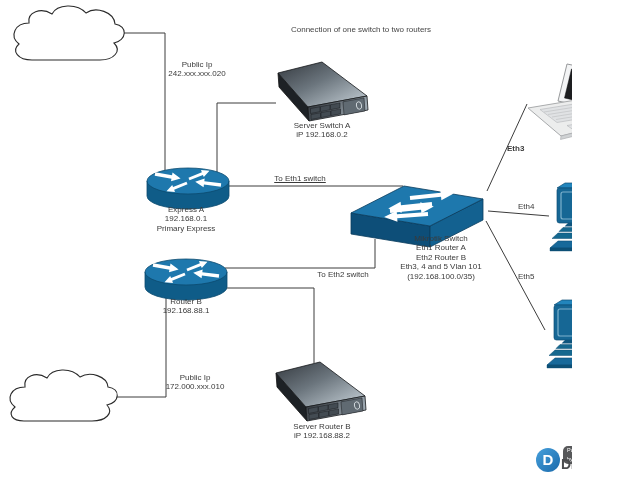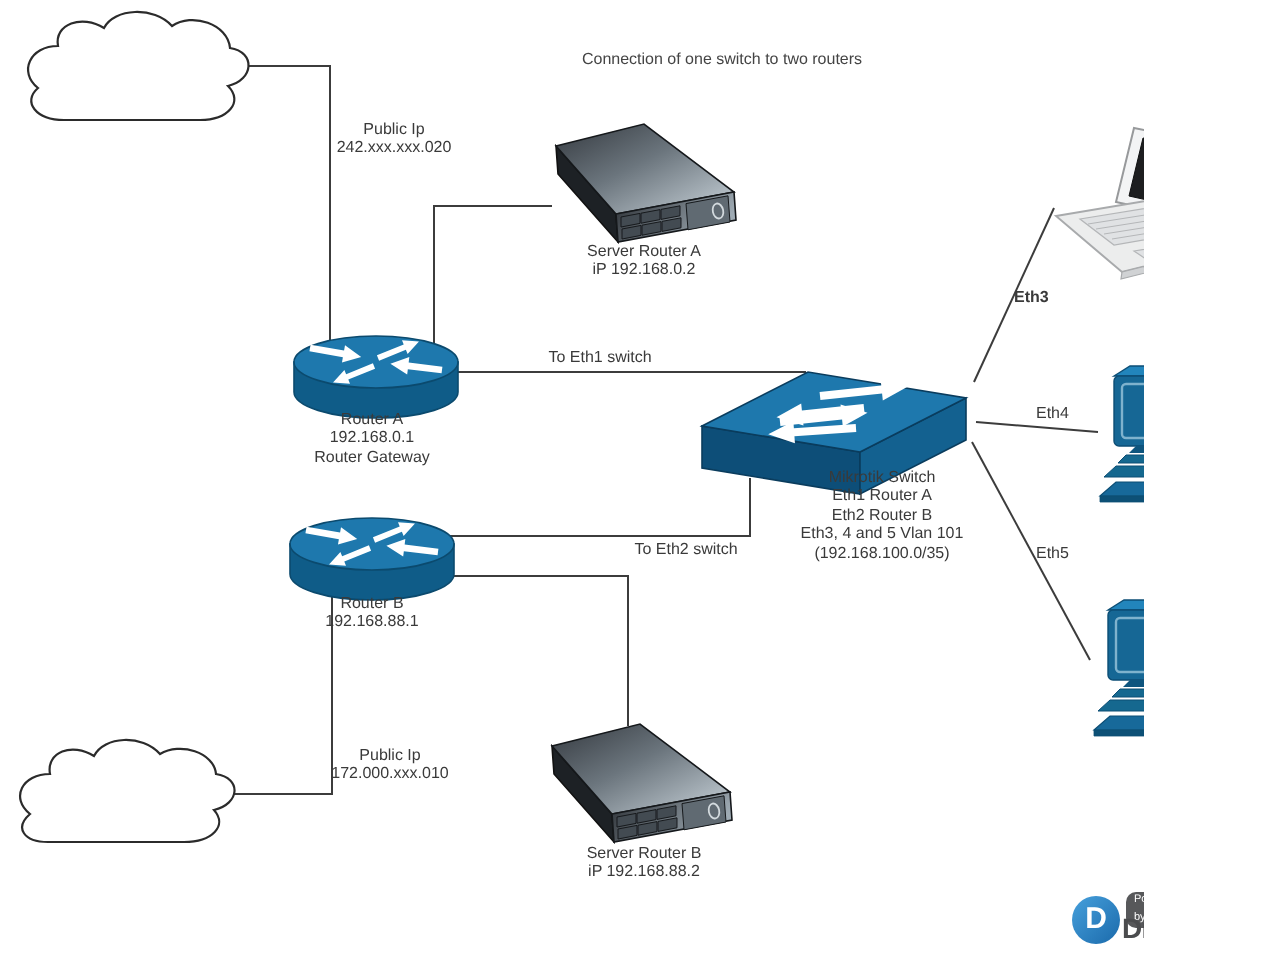--- a/index.html
+++ b/index.html
@@ -160,30 +160,30 @@
 </svg>
 
 <div class="lbl title" style="left:361px;top:25px;">Connection of one switch to two routers</div>
 
 <div class="lbl" style="left:197px;top:60px;">
   <div>Public Ip</div>
   <div>242.xxx.xxx.020</div>
 </div>
 
 <div class="lbl" style="left:322px;top:121px;">
-  <div>Server Router A</div>
+  <div>Server Switch A</div>
   <div>iP 192.168.0.2</div>
 </div>
 
-<div class="lbl" style="left:300px;top:174px;">To Eth1 switch</div>
+<div class="lbl" style="left:300px;top:174px;text-decoration:underline;">To Eth1 switch</div>
 
 <div class="lbl" style="left:186px;top:205px;">
-  <div>Router A</div>
+  <div>Express A</div>
   <div>192.168.0.1</div>
-  <div>Router Gateway</div>
+  <div>Primary Express</div>
 </div>
 
 <div class="lbl" style="left:417px;top:234px;margin-left:24px;">
   <div>Mikrotik Switch</div>
   <div>Eth1 Router A</div>
   <div>Eth2 Router B</div>
   <div>Eth3, 4 and 5 Vlan 101</div>
   <div>(192.168.100.0/35)</div>
 </div>
 

